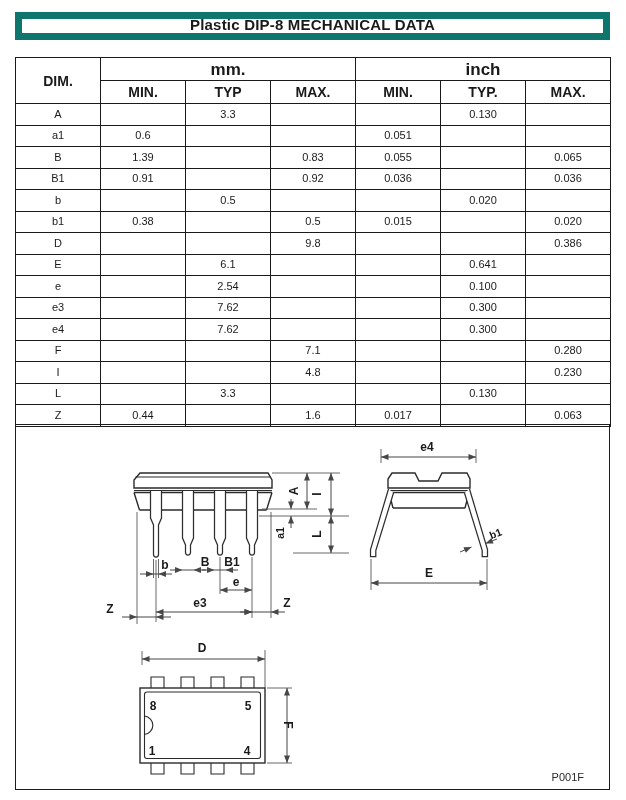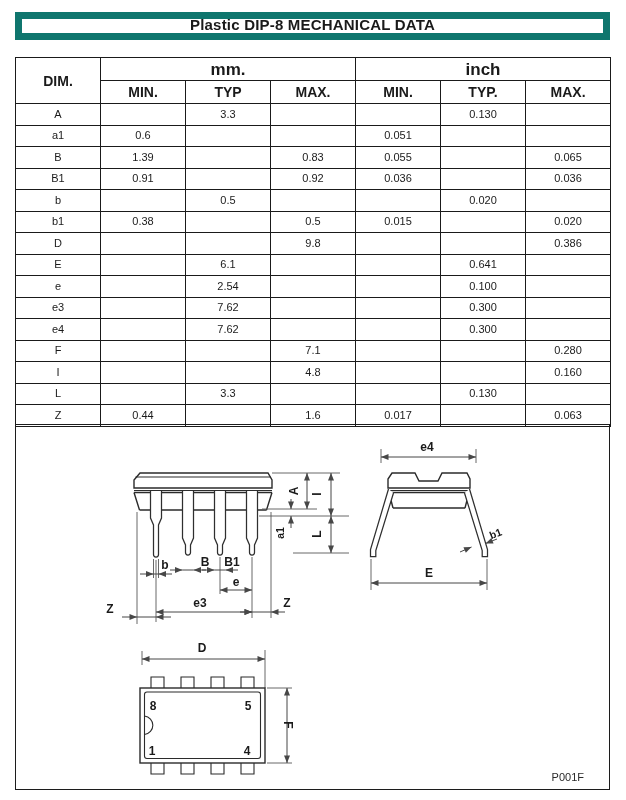--- a/index.html
+++ b/index.html
@@ -166,21 +166,21 @@
         <td></td>
         <td>0.280</td>
       </tr>
       <tr>
         <td>I</td>
         <td></td>
         <td></td>
         <td>4.8</td>
         <td></td>
         <td></td>
-        <td>0.160</td>
+        <td>0.230</td>
       </tr>
       <tr>
         <td>L</td>
         <td></td>
         <td>3.3</td>
         <td></td>
         <td></td>
         <td>0.130</td>
         <td></td>
       </tr>

